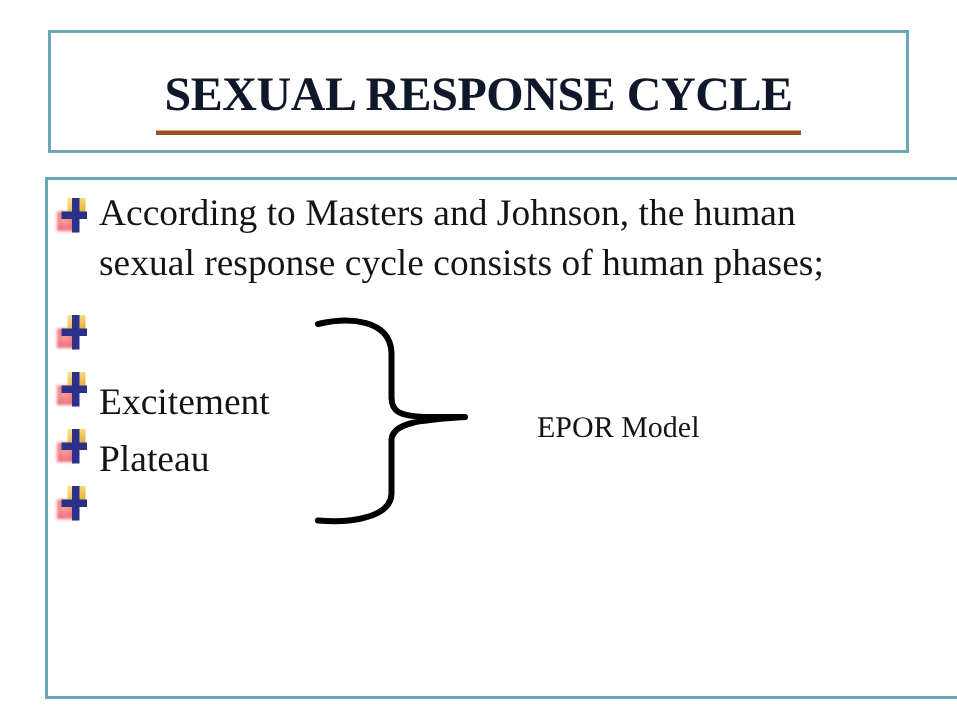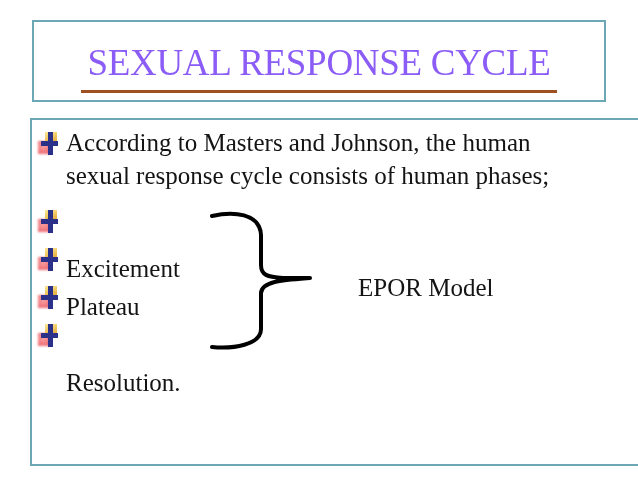--- a/index.html
+++ b/index.html
@@ -18,23 +18,23 @@
     left: 32px; top: 20px;
     width: 574px; height: 82px;
     border: 2px solid #6ba7b5;
     box-sizing: border-box;
     display: flex;
     align-items: center;
     justify-content: center;
     padding-top: 12px;
   }
   .title-text {
-    font-size: 37px;
-    font-weight: normal;
-    color: #8b5cf6;
+    font-size: 32px;
+    font-weight: bold;
+    color: #0f172a;
     letter-spacing: -0.3px;
     border-bottom: 3px solid #9e5021;
     padding: 0 6px 6px 6px;
     white-space: nowrap;
   }
 
   
   .body-box {
     position: absolute;
     left: 30px; top: 118px;
@@ -76,21 +76,21 @@
   
   .brace {
     position: absolute;
     left: 203px; top: 203px;
     width: 115px; height: 155px;
     pointer-events: none;
   }
   .epor-label {
     position: absolute;
     left: 358px; top: 274px;
-    font-size: 25px;
+    font-size: 20px;
     color: #141414;
     white-space: nowrap;
   }
 </style>
 </head>
 <body>
 
 <div class="slide">
 
   <div class="title-box">
@@ -139,21 +139,20 @@
             <i class="b-horz"></i>
         </span>
       </div>
       <div class="phase-item">
         <span class="bullet">
           <i class="b-red"></i>
             <i class="b-yellow"></i>
             <i class="b-vert"></i>
             <i class="b-horz"></i>
         </span>
-        <span class="phase-text">Resolution.</span>
       </div>
     </div>
 
   </div>
 
   <svg class="brace" viewBox="0 0 115 155" xmlns="http://www.w3.org/2000/svg">
     <path d="M9,13 C30,8 57,10 58,32 L58,62 C58,72 64,74 80,75 L107,75 C80,77 59,78 58,90 L58,126 C58,142 30,146 9,144" fill="none" stroke="#000000" stroke-width="4" stroke-linecap="round" stroke-linejoin="round"></path>
   </svg>
 
   <div class="epor-label">EPOR Model</div>

